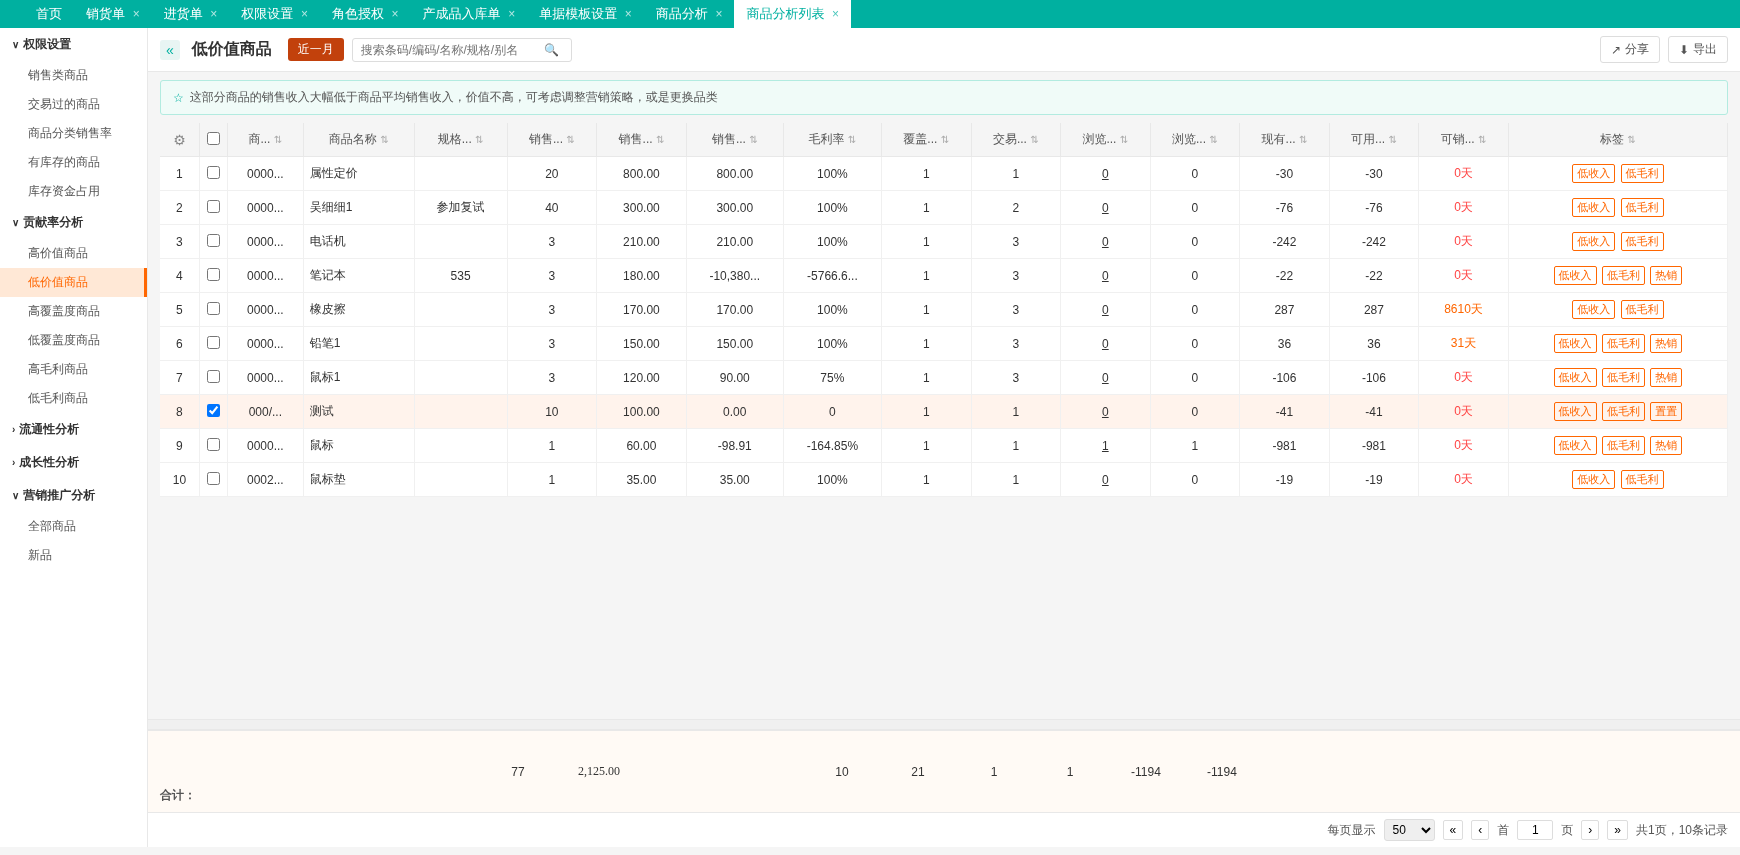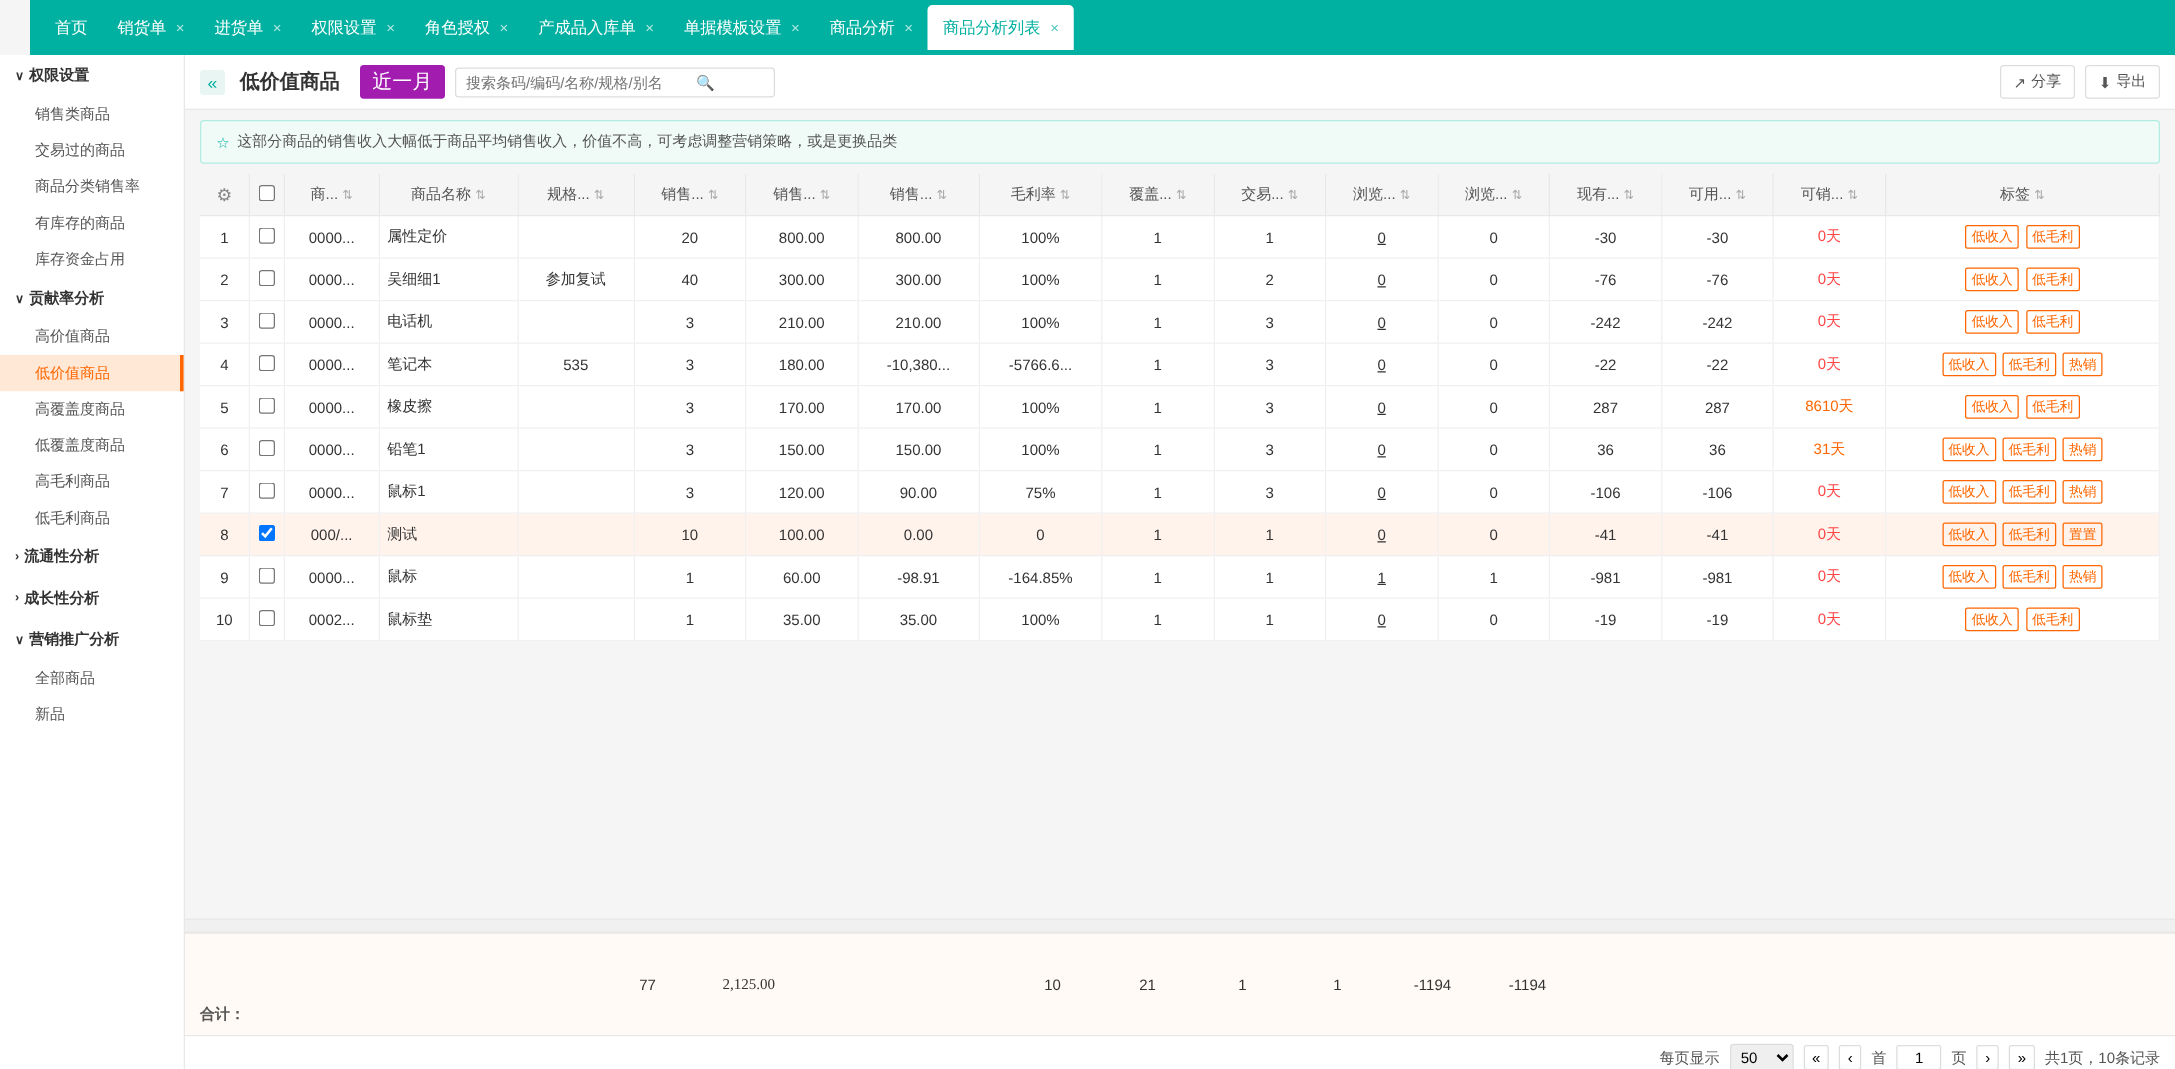--- a/index.html
+++ b/index.html
@@ -3,23 +3,22 @@
   <meta charset="utf-8">
   <style>
     * { box-sizing: border-box; margin: 0; padding: 0; font-family: 'Microsoft YaHei', sans-serif; font-size: 12px; }
     body { background: #f5f5f5; overflow: hidden; width: 1740px; min-height: 855px; }
 
     
     .top-nav {
       background: #00b0a0;
       display: flex;
       align-items: center;
-      height: 44px;
-      padding: 0 8px;
-      margin-left: 24px;
+      height: 28px;
+      padding: 0 24px;
     }
     .nav-item {
       color: #fff;
       padding: 0 12px;
       height: 36px;
       line-height: 36px;
       cursor: pointer;
       white-space: nowrap;
       font-size: 13px;
     }
@@ -89,33 +88,33 @@
       border-bottom: 1px solid #e8e8e8;
       gap: 8px;
     }
     .page-title {
       font-size: 16px;
       font-weight: bold;
       color: #333;
       margin-right: 8px;
     }
     .filter-btn {
-      background: #a21caf;
+      background: #c2410c;
       color: #fff;
       border: none;
       padding: 3px 10px;
       border-radius: 3px;
       cursor: pointer;
-      font-size: 16px;
+      font-size: 12px;
     }
     .search-box {
       border: 1px solid #ddd;
       border-radius: 3px;
       padding: 4px 8px;
-      width: 256px;
+      width: 220px;
       font-size: 12px;
       color: #999;
       display: flex;
       align-items: center;
       gap: 4px;
     }
     .search-box input {
       border: none;
       outline: none;
       width: 180px;

